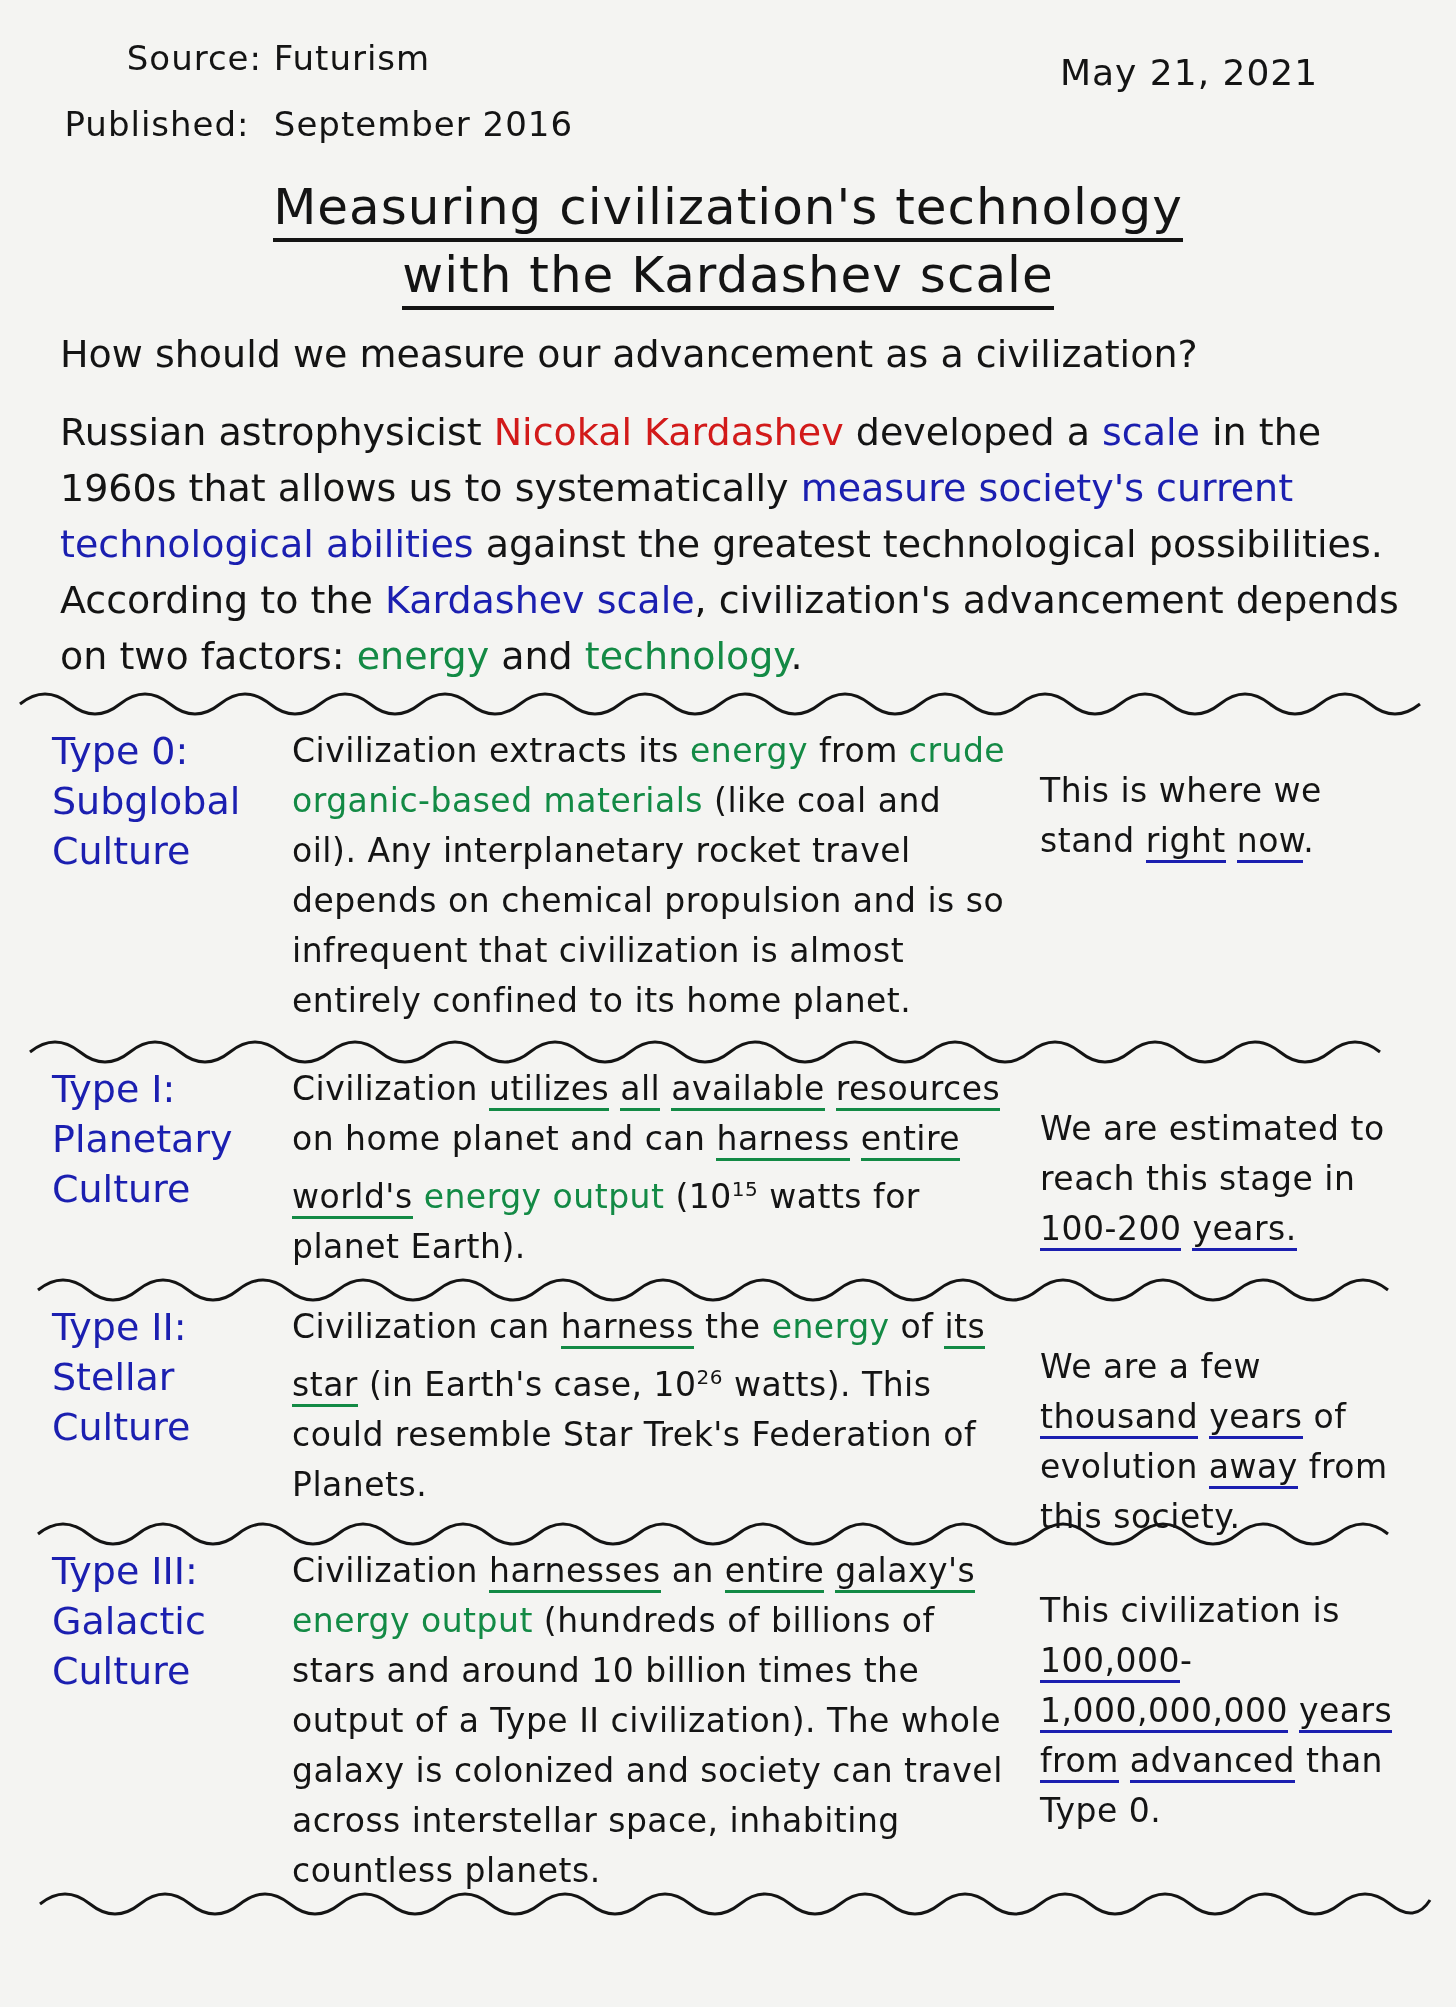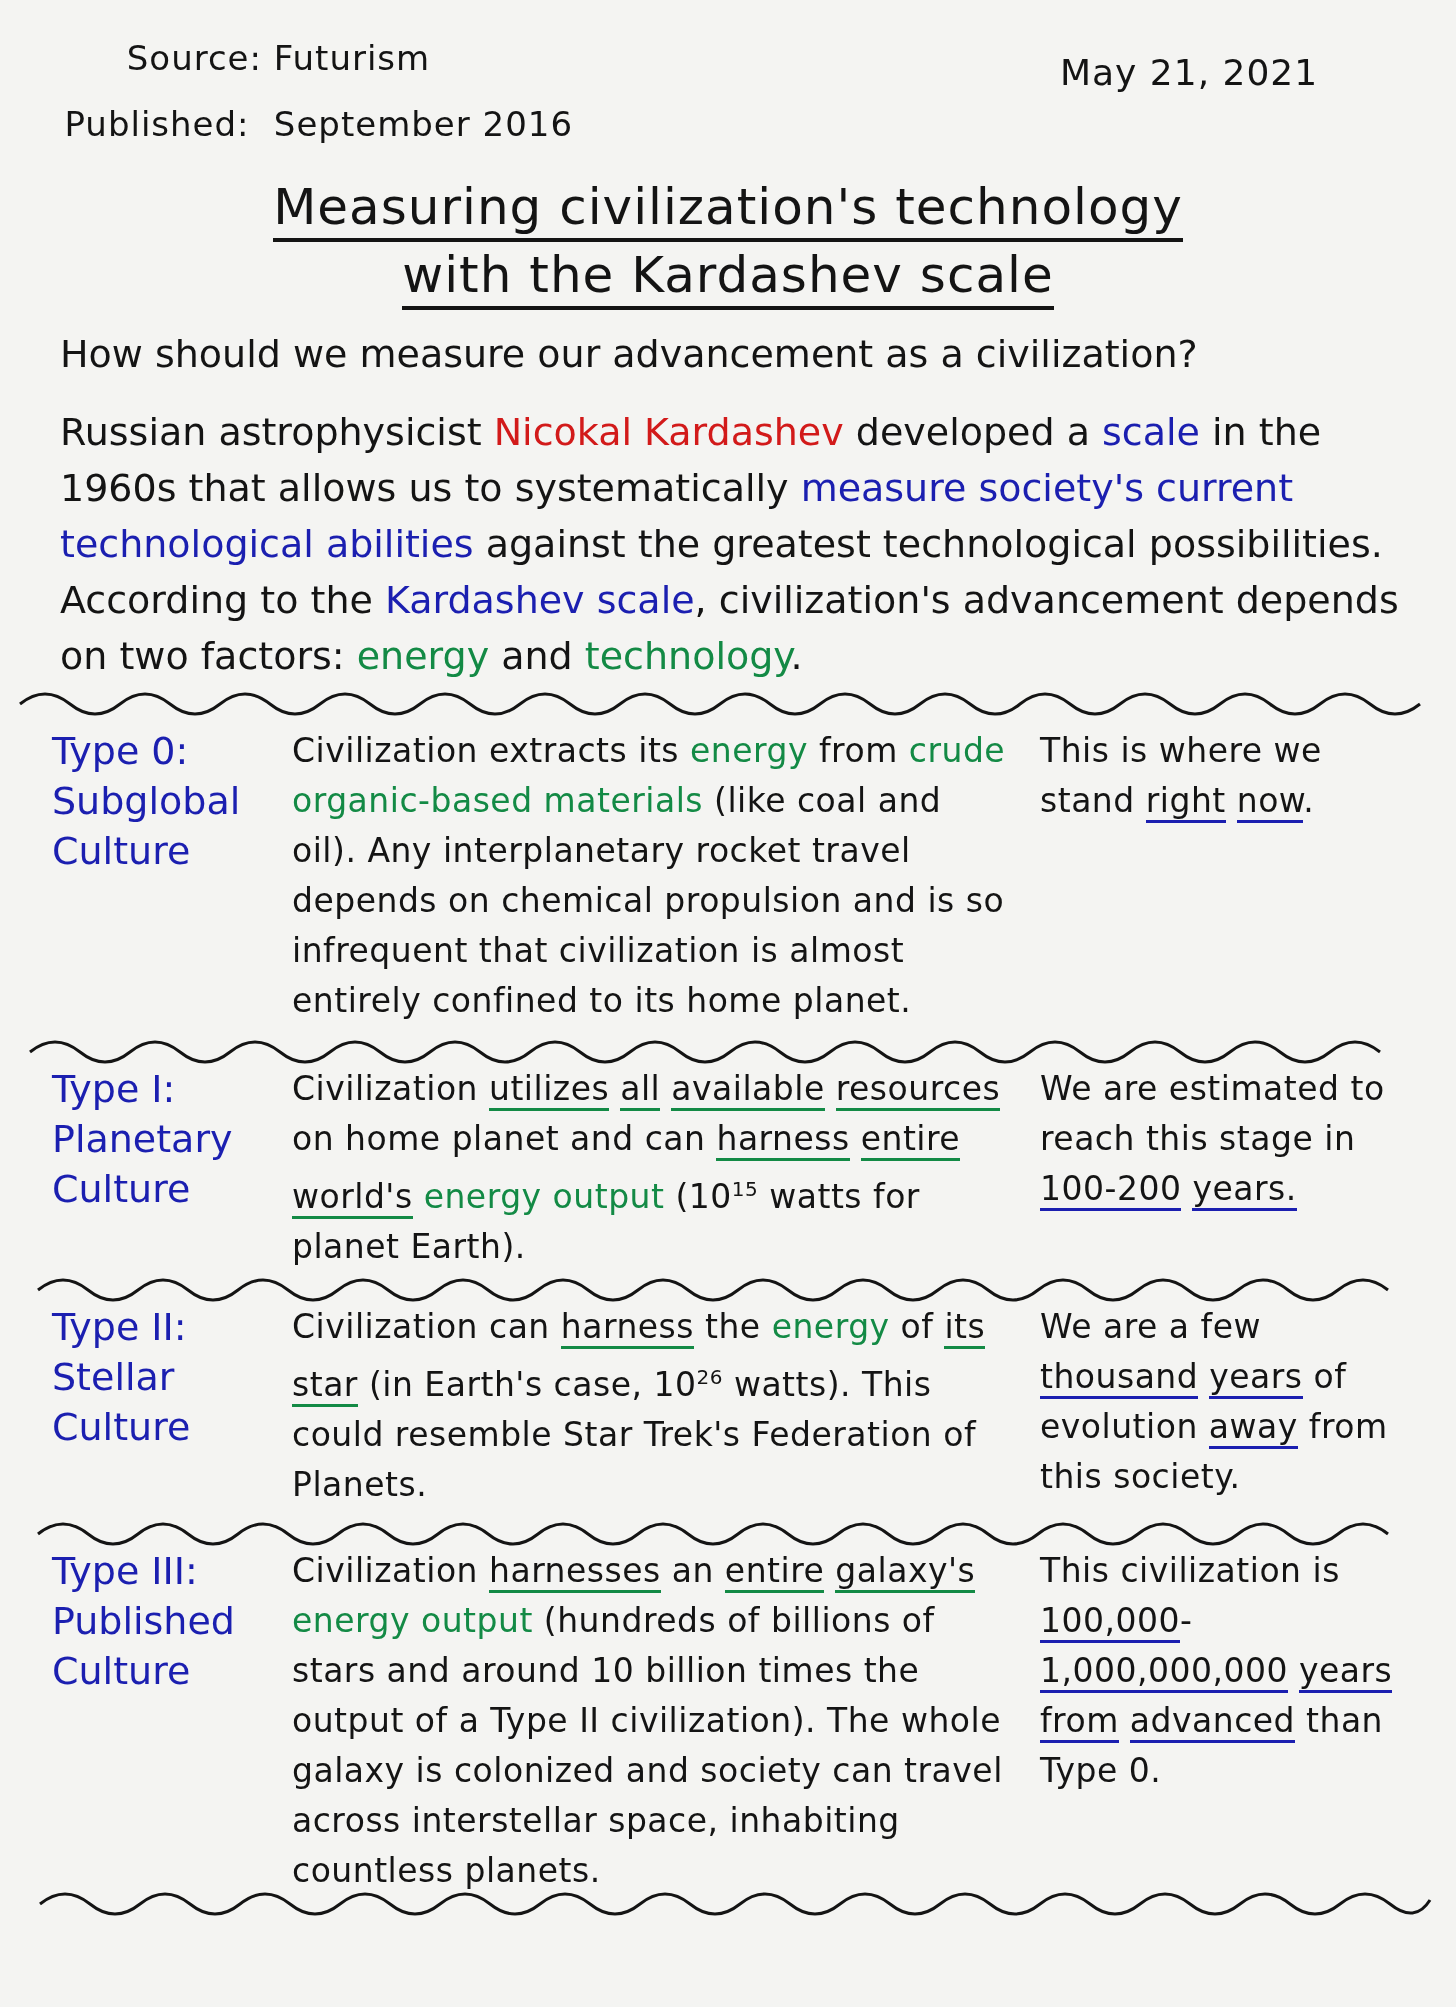--- a/index.html
+++ b/index.html
@@ -34,21 +34,21 @@
   .green { color: #138a45; }
   .ul-green { border-bottom: 3px solid #138a45; }
   .ul-blue { border-bottom: 3px solid #1b1fb0; }
 
   .wave { left: 0; width: 1456px; height: 40px; }
   .wave svg { width: 100%; height: 100%; display: block; }
 
   .row { left: 0; width: 1456px; }
   .type-label { position: absolute; left: 52px; width: 200px; color: #1b1fb0; font-size: 38px; line-height: 50px; }
   .desc { position: absolute; left: 292px; width: 720px; font-size: 33px; line-height: 50px; letter-spacing: 0.5px; }
-  .note { position: absolute; left: 1040px; width: 380px; font-size: 33px; line-height: 50px; letter-spacing: 0.5px; }
+  .note { position: absolute; left: 1040px; width: 380px; font-size: 33px; line-height: 50px; letter-spacing: 0.5px; margin-top: 40px; }
   sup { font-size: 20px; }
 </style>
 </head>
 <body>
 
 <div class="abs meta" id="meta-source">
   <span class="lbl">Source:</span>
   <span>Futurism</span>
 </div>
 <div class="abs meta" id="meta-published">
@@ -117,18 +117,18 @@
     <div>Stellar</div>
     <div>Culture</div>
   </div>
   <div class="desc"><span>Civilization can </span><span class="ul-green">harness</span><span> the </span><span class="green">energy</span><span> of </span><span class="ul-green">its</span> <span class="ul-green">star</span><span> (in Earth's case, 10</span><sup>26</sup><span> watts). This could resemble Star Trek's Federation of Planets.</span></div>
   <div class="note"><span>We are a few </span><span class="ul-blue">thousand</span> <span class="ul-blue">years</span><span> of evolution </span><span class="ul-blue">away</span><span> from this society.</span></div>
 </div>
 
 <div class="abs row" style="top:1546px">
   <div class="type-label">
     <div>Type III:</div>
-    <div>Published</div>
+    <div>Galactic</div>
     <div>Culture</div>
   </div>
   <div class="desc"><span>Civilization </span><span class="ul-green">harnesses</span><span> an </span><span class="ul-green">entire</span> <span class="ul-green">galaxy's</span> <span class="green">energy output</span><span> (hundreds of billions of stars and around 10 billion times the output of a Type II civilization). The whole galaxy is colonized and society can travel across interstellar space, inhabiting countless planets.</span></div>
   <div class="note"><span>This civilization is </span><span class="ul-blue">100,000</span><span>-</span><span class="ul-blue">1,000,000,000</span> <span class="ul-blue">years</span> <span class="ul-blue">from</span> <span class="ul-blue">advanced</span><span> than Type 0.</span></div>
 </div>
 
 </body></html>

